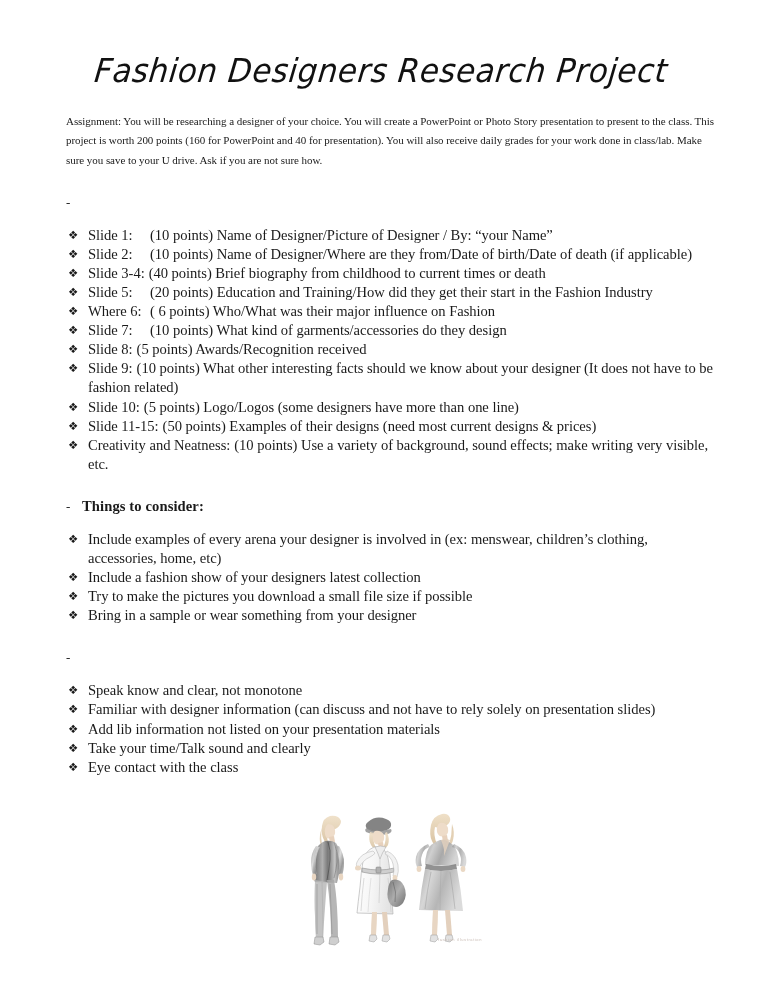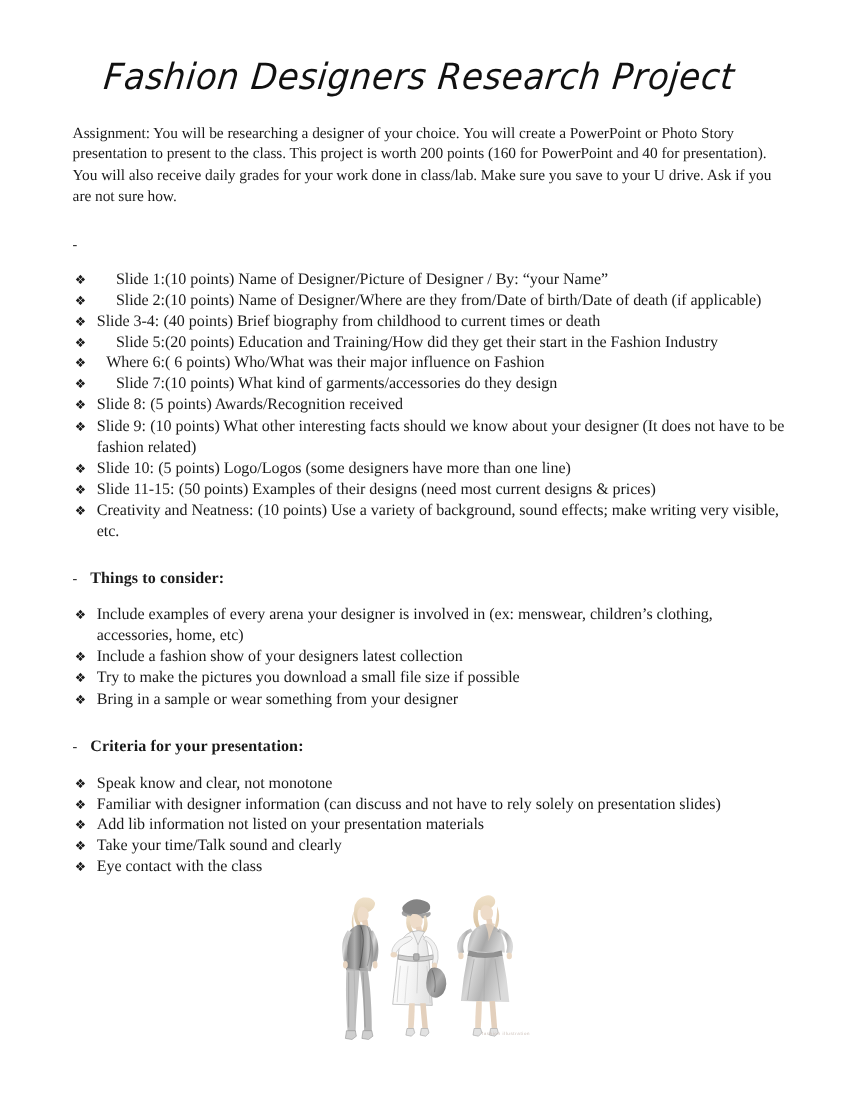--- a/index.html
+++ b/index.html
@@ -43,21 +43,21 @@
 
   
   .content {
     padding: 0 48px 0 66px;
     box-sizing: border-box;
     width: 768px;
   }
 
   
   .intro {
-    font-size: 14px;
+    font-size: 11px;
     line-height: 19.2px;
     margin: 26px 0 0 0;
     text-align: left;
     padding-right: 0px;
     letter-spacing: -0.05px;
   }
 
   
   .section-head {
     display: flex;
@@ -102,21 +102,20 @@
     text-align: left;
     padding-left: 2px;
     box-sizing: border-box;
   }
   .bullets li .bullet-text {
     flex: 1 1 auto;
   }
   .bullets li .label {
     display: inline-block;
     min-width: 62px;
-    text-align: right;
   }
   .bullets li .label.wide {
     min-width: 0;
     margin-right: 4px;
   }
 
   
   .illustration-wrap {
     position: absolute;
     left: 288px;
@@ -219,21 +218,20 @@
         <span class="bullet-text">Try to make the pictures you download a small file size if possible</span>
       </li>
       <li>
         <span class="bullet-icon">❖</span>
         <span class="bullet-text">Bring in a sample or wear something from your designer</span>
       </li>
     </ul>
 
     <div class="section-head">
       <span class="dash">-</span>
-      <span class="htext">Criteria for your presentation:</span>
     </div>
     <ul class="bullets">
       <li>
         <span class="bullet-icon">❖</span>
         <span class="bullet-text">Speak know and clear, not monotone</span>
       </li>
       <li>
         <span class="bullet-icon">❖</span>
         <span class="bullet-text">Familiar with designer information (can discuss and not have to rely solely on presentation slides)</span>
       </li>

